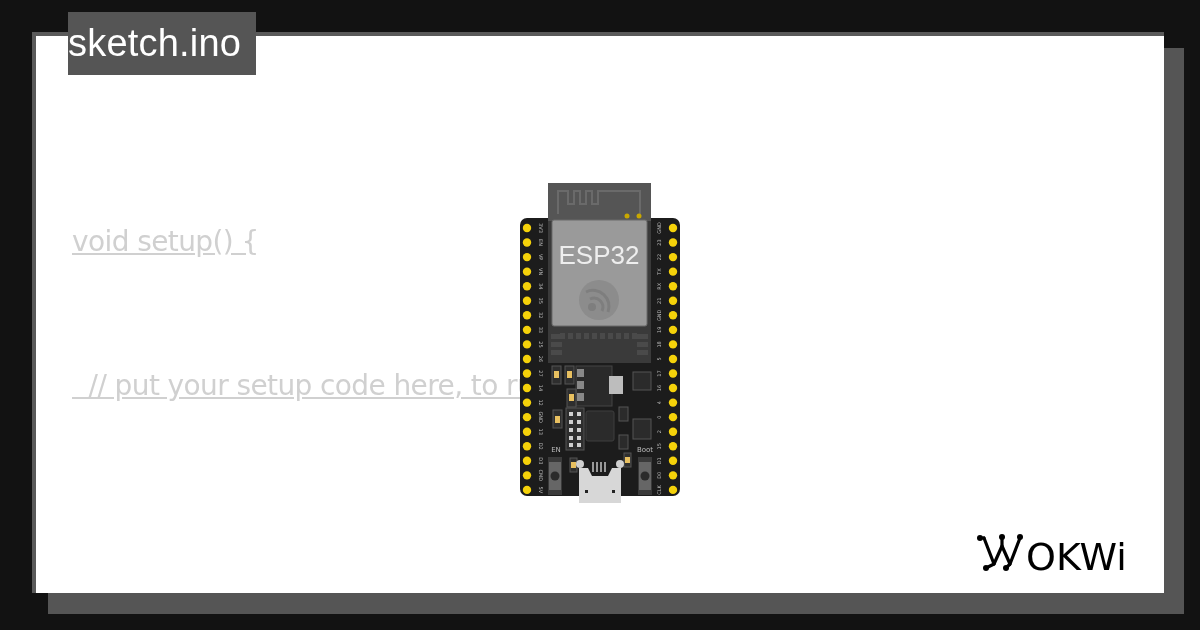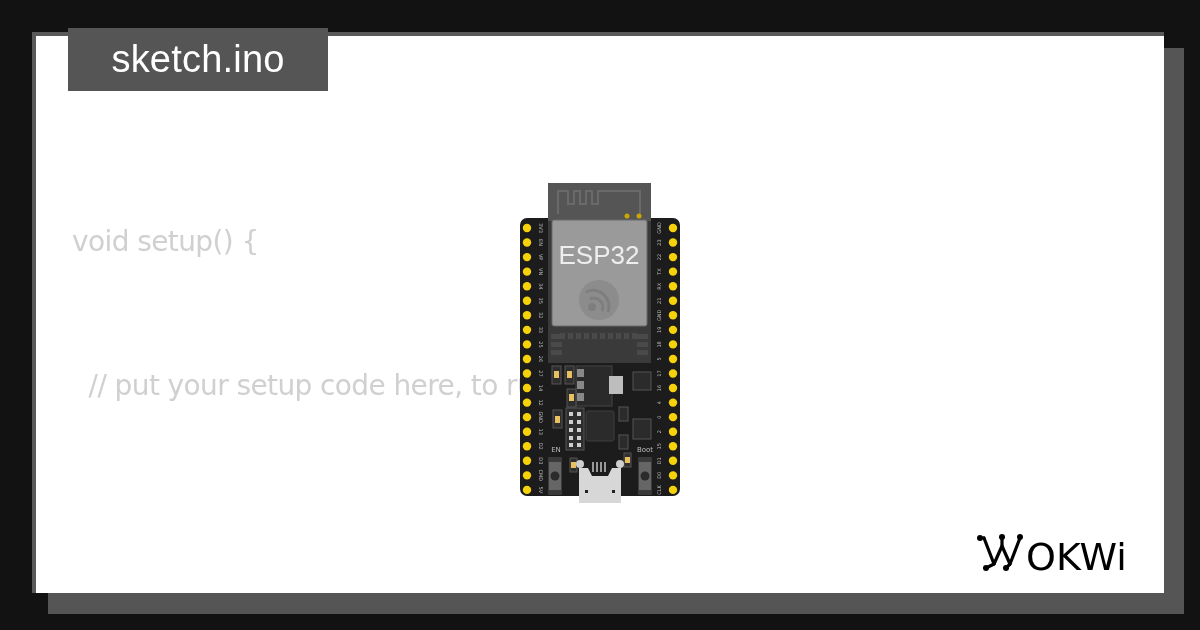--- a/index.html
+++ b/index.html
@@ -11,32 +11,32 @@
     .shadow {
       position: absolute; left: 48px; top: 48px; width: 1136px; height: 566px;
       background: #555555;
     }
     .panel {
       position: absolute; left: 32px; top: 32px; width: 1128px; height: 557px;
       background: #ffffff; border: 4px solid #5a5a5a; border-right: none; border-bottom: none;
       overflow: hidden;
     }
     .tab {
-      position: absolute; left: 68px; top: 28px; width: 260px; height: 63px;
+      position: absolute; left: 68px; top: 12px; width: 188px; height: 63px;
       background: #555555; color: #ffffff;
       font-family: "Liberation Sans", sans-serif; font-size: 38px;
-      line-height: 63px; text-align: center; letter-spacing: 0.2px;
+      line-height: 63px; letter-spacing: 0.2px;
     }
     .code {
       position: absolute; left: 36px; top: 86px;
       font-family: "DejaVu Sans", sans-serif; font-size: 28px;
       color: #d0d0d0; white-space: pre; line-height: 48px;
       letter-spacing: -0.6px;
     }
-    .code .line { height: 48px; }
+    .code .line { height: 48px; text-decoration: underline; }
     .board { position: absolute; left: 518px; top: 180px; width: 166px; height: 326px; }
     .logo { position: absolute; left: 976px; top: 528px; width: 176px; height: 50px; }
   </style>
 </head>
 <body>
 
 <div class="shadow"></div>
 
 <div class="panel">
   <div class="code">

